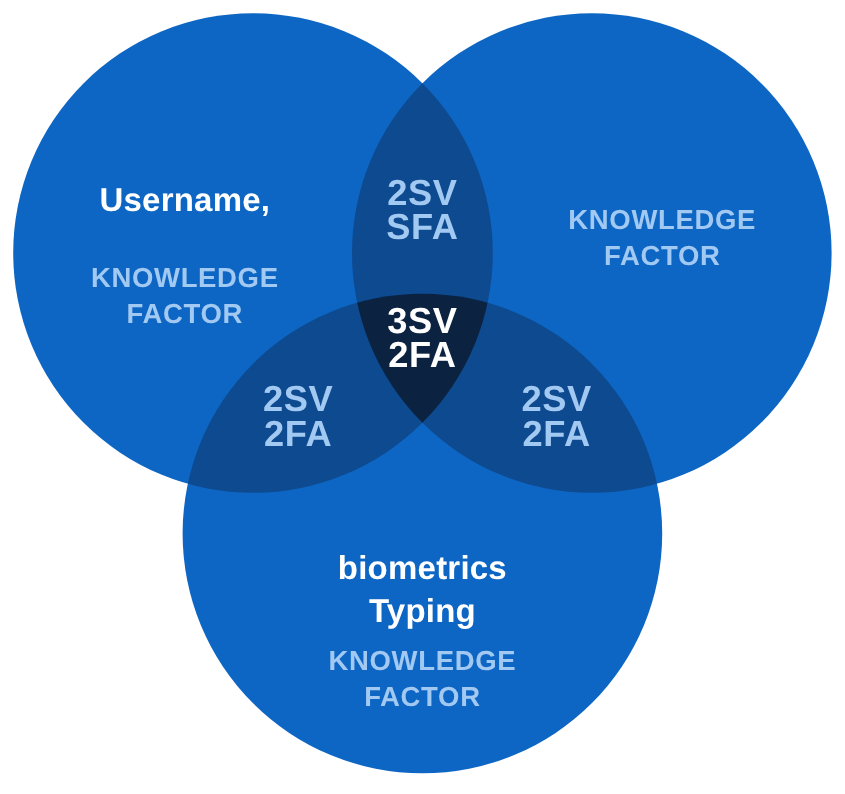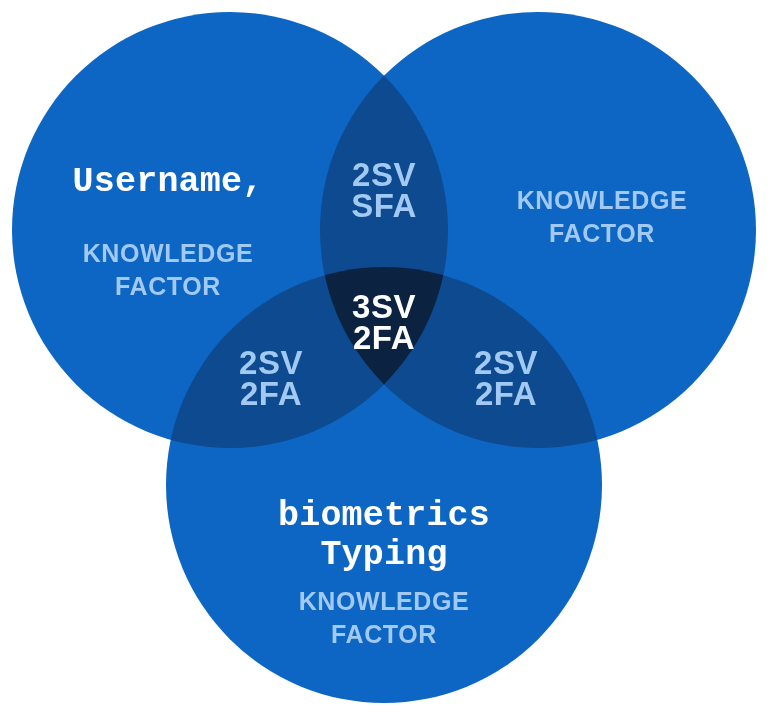--- a/index.html
+++ b/index.html
@@ -21,25 +21,24 @@
     top: 0;
   }
   .label {
     position: absolute;
     transform: translate(-50%, -50%);
     text-align: center;
     white-space: nowrap;
     font-weight: 700;
   }
   .title {
-    font-size: 35px;
+    font-size: 30px;
     line-height: 41px;
     color: var(--title-color, #ffffff);
     letter-spacing: 0.2px;
-    font-family: Liberation Mono, monospace;
   }
   .title-bottom {
     line-height: 39px;
   }
   .factor {
     font-size: 25px;
     line-height: 33px;
     color: var(--factor-color, #a2c9f2);
     letter-spacing: 0.6px;
     text-align: center;
@@ -108,21 +107,21 @@
   </div>
   <div class="label factor" style="left:384px; top:618px;">
     <div>KNOWLEDGE</div>
     <div>FACTOR</div>
   </div>
 
   <div class="label tag" style="left:384px; top:190px;">
     <div>2SV</div>
     <div>SFA</div>
   </div>
-  <div class="label tag tag-center" style="left:384px; top:322px;">
+  <div class="label tag tag-center" style="left:384px; top:307px;">
     <div>3SV</div>
     <div>2FA</div>
   </div>
   <div class="label tag" style="left:271px; top:378px;">
     <div>2SV</div>
     <div>2FA</div>
   </div>
   <div class="label tag" style="left:506px; top:378px;">
     <div>2SV</div>
     <div>2FA</div>

